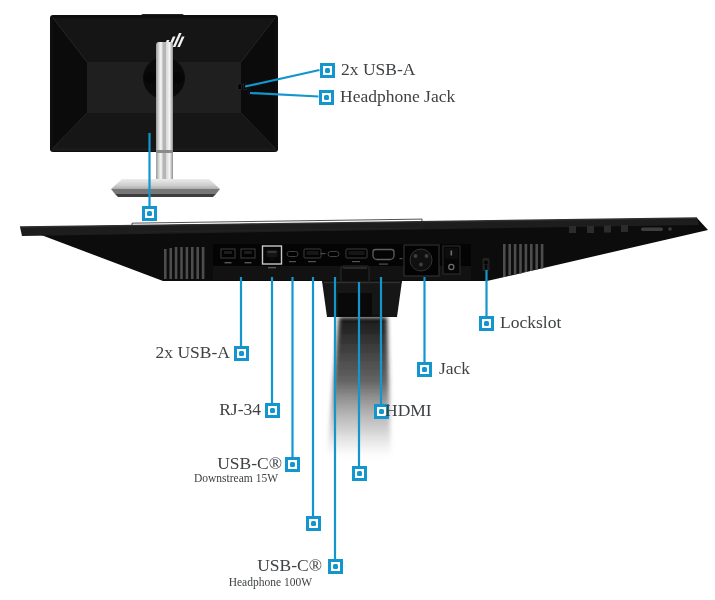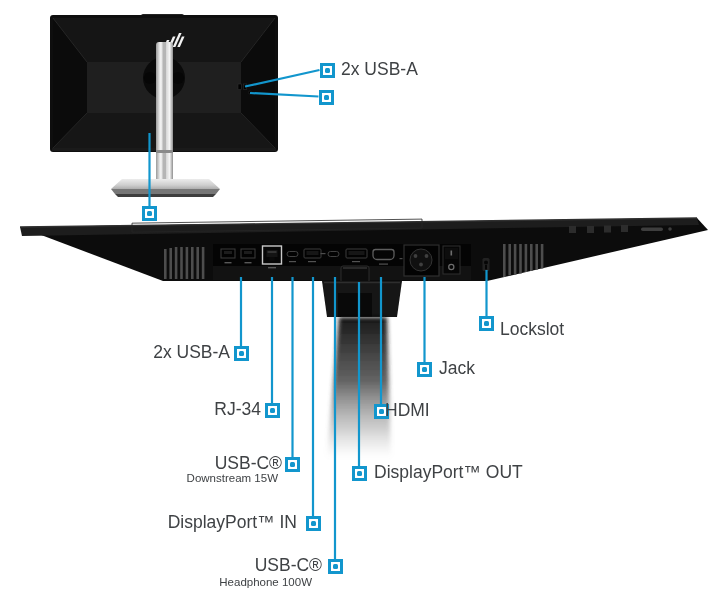--- a/index.html
+++ b/index.html
@@ -2,21 +2,21 @@
 <html style="--accent: #1296cd; --label: #3f4245;"><head>
 <meta charset="utf-8">
 <style>
   :root{
     --accent:#1296cd;
     --label:#3f4245;
   }
   html,body{margin:0;padding:0;background:#fff;}
   #stage{
     position:relative;width:715px;height:592px;background:#ffffff;
-    font-family:Liberation Sans, sans-serif;
+    font-family:Liberation Serif, serif;
     overflow:hidden;
   }
   #artwork{position:absolute;left:0;top:0;width:715px;height:600px;}
   .callout-box{
     position:absolute;width:15px;height:15px;box-sizing:border-box;
     border:3px solid var(--accent);background:#fff;
     display:flex;align-items:center;justify-content:center;
   }
   .callout-box .dot{width:5px;height:5px;background:var(--accent);border-radius:1.5px;}
   .lbl{
@@ -270,30 +270,29 @@
       <span class="dot"></span>
     </div>
   <div class="callout-box" style="left:417px;top:361.5px">
       <span class="dot"></span>
     </div>
   <div class="callout-box" style="left:479px;top:315.5px">
       <span class="dot"></span>
     </div>
 
   <div class="lbl" style="left:341px;top:70px">2x USB-A</div>
+  <div class="lbl" style="left:340px;top:97px">Headphone Jack</div>
 
   <div class="lbl right" style="right:485px;top:353px">2x USB-A</div>
   <div class="lbl right" style="right:454px;top:410px">RJ-34</div>
 
   <div class="lbl right" style="right:433px;top:464px">USB-C®</div>
   <div class="sublbl" style="right:437px;top:478.5px">Downstream 15W</div>
 
-  <div class="lbl right" style="right:418px;top:523px">DisplayPort™ IN</div>
 
   <div class="lbl right" style="right:393px;top:566px">USB-C®</div>
   <div class="sublbl" style="right:403px;top:582.5px">Headphone 100W</div>
 
-  <div class="lbl" style="left:374px;top:473px">DisplayPort™ OUT</div>
   <div class="lbl" style="left:385px;top:411px">HDMI</div>
   <div class="lbl" style="left:439px;top:369px">Jack</div>
-  <div class="lbl" style="left:500px;top:330px">Lockslot</div>
+  <div class="lbl" style="left:500px;top:323px">Lockslot</div>
 
 </div>
 
 </body></html>

